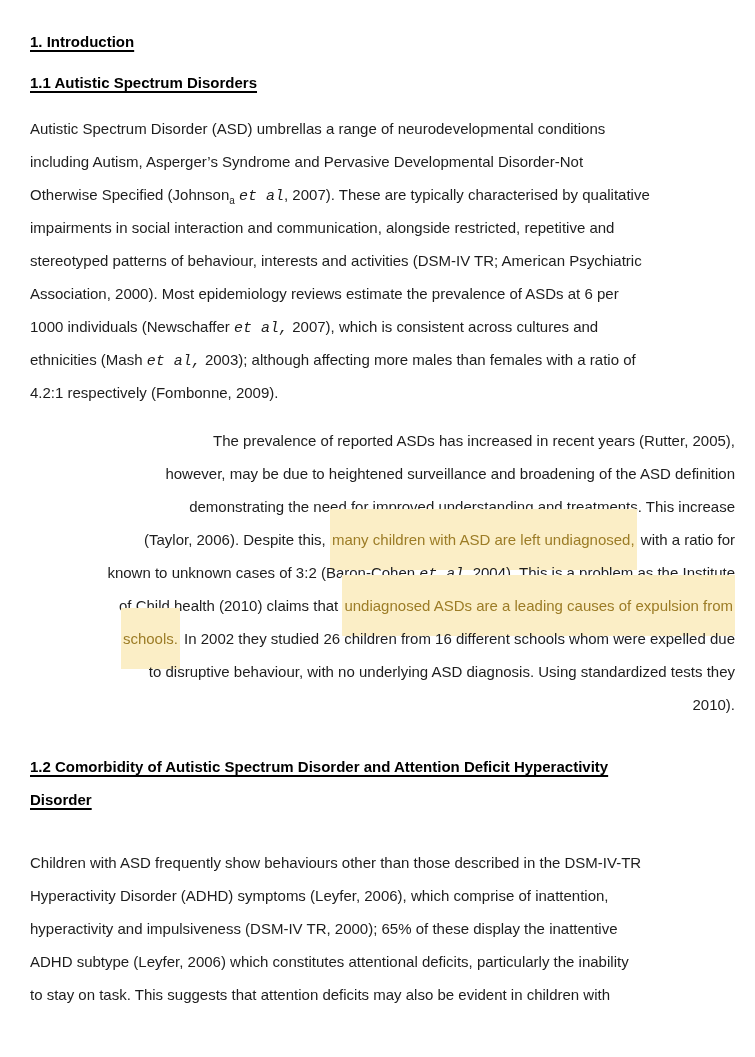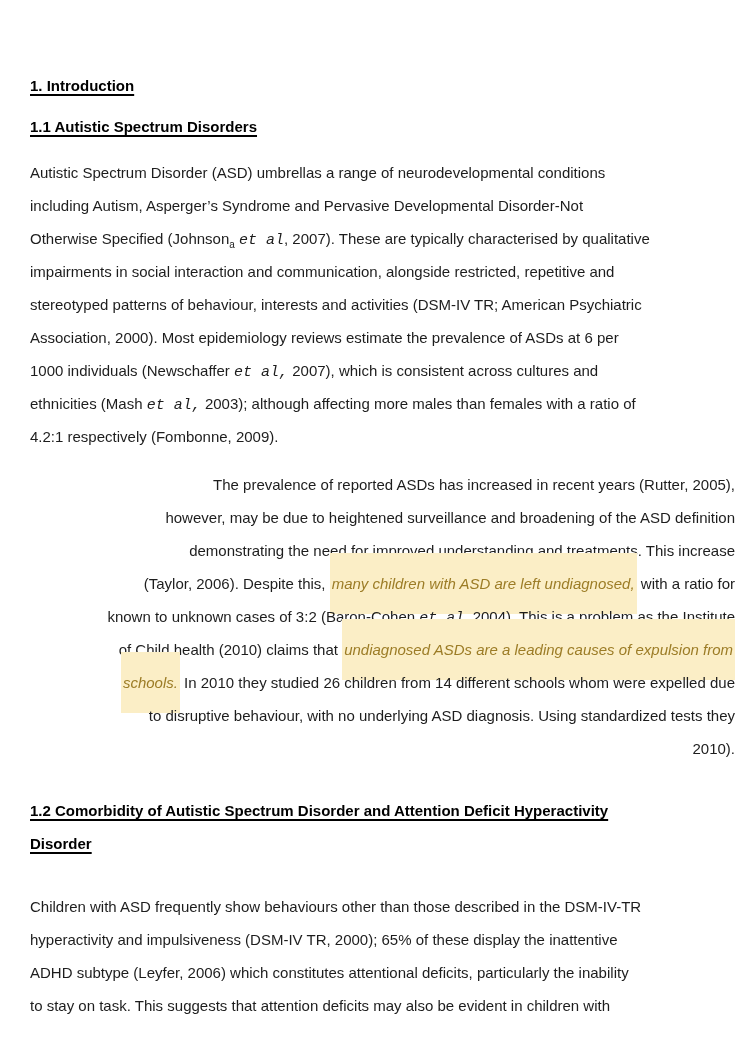--- a/index.html
+++ b/index.html
@@ -21,41 +21,39 @@
   }
   .block { }
   .line {
     height: 33px;
     line-height: 33px;
     white-space: nowrap;
   }
   .heading {
     font-weight: 700;
     color: #000000;
-    margin-top: 44px;
   }
   .heading .line > span {
     text-decoration: underline;
     text-decoration-thickness: 2px;
     text-underline-offset: 3px;
   }
   
   .doc > .block:nth-child(2) { margin-top: 8px; }
   .doc > .block:nth-child(3) { margin-top: 13px; }
   .doc > .block:nth-child(4) { margin-top: 15px; text-align: right; }
   .doc > .block:nth-child(5) { margin-top: 29px; }
   .doc > .block:nth-child(6) { margin-top: 30px; }
 
   .it  { font-style: italic; font-family: Liberation Mono, monospace; }
   .sub { font-size: 10px; vertical-align: -4px; }
   .hl  {
     background: var(--hl-bg, #fbeec6);
     color: var(--hl-tx, #9c7c26);
     padding: 22px 2px;
-    font-style: italic;
   }
 </style>
 </head>
 <body style="background: rgb(255, 255, 255);">
 
 <div class="doc" style="color: rgb(29, 29, 29);">
     <div class="block heading">
       <div class="line"><span>1. Introduction</span></div>
     </div>
     <div class="block heading">
@@ -72,27 +70,28 @@
       <div class="line"><span>ethnicities (Mash </span><span class="it">et al,</span><span> 2003); although affecting more males than females with a ratio of</span></div>
       <div class="line"><span>4.2:1 respectively (Fombonne, 2009).</span></div>
     </div>
     <div class="block paragraph">
       <div class="line"><span>The prevalence of reported ASDs has increased in recent years (Rutter, 2005),</span></div>
       <div class="line"><span>however, may be due to heightened surveillance and broadening of the ASD definition</span></div>
       <div class="line"><span>demonstrating the need for improved understanding and treatments. This increase</span></div>
       <div class="line"><span>(Taylor, 2006). Despite this, </span><span class="hl">many children with ASD are left undiagnosed,</span><span> with a ratio for</span></div>
       <div class="line"><span>known to unknown cases of 3:2 (Baron-Cohen </span><span class="it">et al</span><span>, 2004). This is a problem as the Institute</span></div>
       <div class="line"><span>of Child health (2010) claims that </span><span class="hl">undiagnosed ASDs are a leading causes of expulsion from </span></div>
-      <div class="line"><span class="hl">schools.</span><span> In 2010 they studied 26 children from 14 different schools whom were expelled due</span></div>
+      <div class="line"><span class="hl">schools.</span><span> In 2002 they studied 26 children from 16 different schools whom were expelled due</span></div>
       <div class="line"><span>to disruptive behaviour, with no underlying ASD diagnosis. Using standardized tests they</span></div>
       <div class="line"><span>2010).</span></div>
     </div>
     <div class="block heading">
       <div class="line"><span>1.2 Comorbidity of Autistic Spectrum Disorder and Attention Deficit Hyperactivity</span></div>
       <div class="line"><span>Disorder</span></div>
     </div>
     <div class="block paragraph">
       <div class="line"><span>Children with ASD frequently show behaviours other than those described in the DSM-IV-TR</span></div>
+      <div class="line"><span>Hyperactivity Disorder (ADHD) symptoms (Leyfer, 2006), which comprise of inattention,</span></div>
       <div class="line"><span>hyperactivity and impulsiveness (DSM-IV TR, 2000); 65% of these display the inattentive</span></div>
       <div class="line"><span>ADHD subtype (Leyfer, 2006) which constitutes attentional deficits, particularly the inability</span></div>
       <div class="line"><span>to stay on task. This suggests that attention deficits may also be evident in children with</span></div>
     </div>
   </div>
 
 </body></html>

